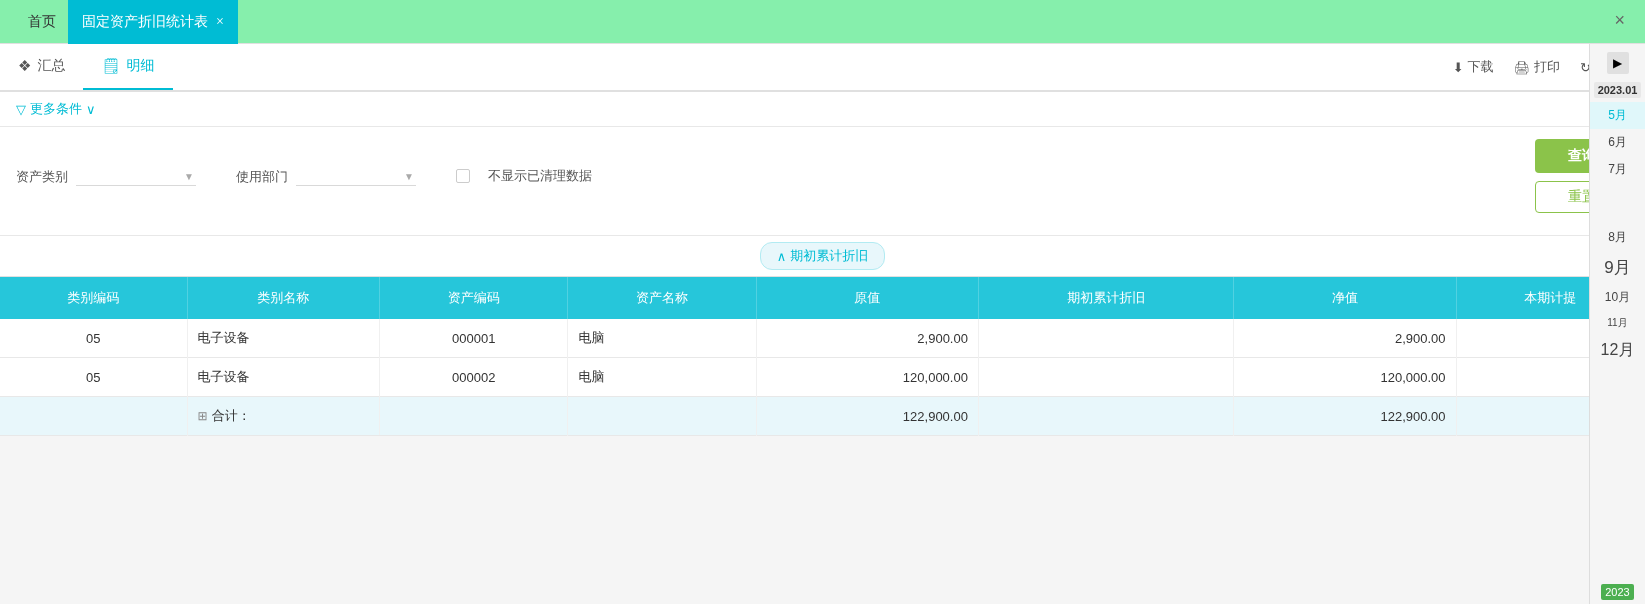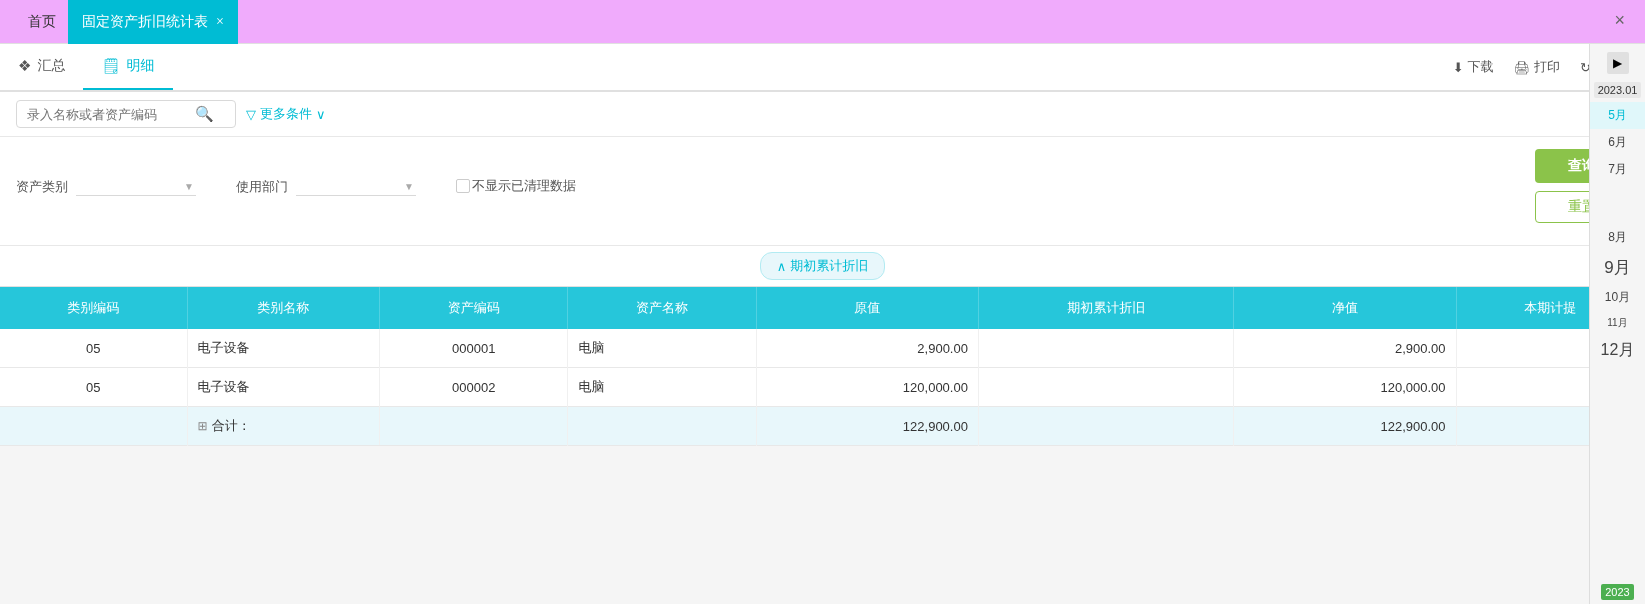--- a/index.html
+++ b/index.html
@@ -10,21 +10,21 @@
       width: 1645px;
       height: 604px;
       overflow: hidden;
       position: relative;
     }
 
     
     .top-nav {
       display: flex;
       align-items: center;
-      background: #f0abfc;
+      background: #86efac;
       border-bottom: 1px solid #e0e0e0;
       height: 44px;
       padding: 0 16px;
     }
     .nav-home {
       color: #333;
       font-size: 14px;
       padding: 0 12px;
       cursor: pointer;
     }
@@ -176,21 +176,21 @@
       right: 2px;
       top: 50%;
       transform: translateY(-50%);
       font-size: 10px;
       color: #aaa;
       pointer-events: none;
     }
     .checkbox-group {
       display: flex;
       align-items: center;
-      gap: 2px;
+      gap: 18px;
     }
     .checkbox-box {
       width: 14px;
       height: 14px;
       border: 1px solid #ccc;
       border-radius: 2px;
       background: #fff;
       cursor: pointer;
     }
     .btn-query {
@@ -313,33 +313,29 @@
       <span>打印</span>
     </div>
     <div class="toolbar-btn">
       <span>↻</span>
       <span>刷新</span>
     </div>
   </div>
 </div>
 
 <div class="search-bar">
-  <div class="search-input-wrap">
-    <input class="search-input" type="text" placeholder="录入名称或者资产编码" style="">
-    <span class="search-icon-btn">🔍</span>
-  </div>
   <div class="more-filter">
     <span>▽</span>
     <span>更多条件</span>
     <span>∨</span>
   </div>
 
   <div style="position:absolute; right:0; top:44px; width:56px; background:#f5f5f5; border-left:1px solid #ddd; z-index:10; display:flex; flex-direction:column; align-items:center; height:560px; overflow:hidden;">
     <div style="background:#e0e0e0; width:22px; height:22px; display:flex;align-items:center;justify-content:center; margin:8px auto 4px; border-radius:2px; cursor:pointer; font-size:12px;">▶</div>
-    <div style="background:#e8e8e8; padding:2px 4px; font-size:11px; color:#333; border-radius:2px; margin:4px; cursor:pointer; white-space:nowrap;">2023.01</div>
+    <div style="background:#e8e8e8; padding:2px 4px; font-size:11px; color:#333; border-radius:2px; margin:4px; cursor:pointer; white-space:nowrap;font-weight:bold;">2023.01</div>
     <div style="background:#e0f7fa; color:#00bcd4; width:100%; text-align:center; padding:5px 0; font-size:12px; cursor:pointer;">5月</div>
     <div style="width:100%; text-align:center; padding:5px 0; font-size:12px; color:#444; cursor:pointer;">6月</div>
     <div style="width:100%; text-align:center; padding:5px 0; font-size:12px; color:#444; cursor:pointer;">7月</div>
     <div style="width:100%; text-align:center; padding:5px 0; font-size:12px; color:#444; cursor:pointer;margin-top:41px;">8月</div>
     <div style="width:100%; text-align:center; padding:5px 0; font-size:17px; color:#444; cursor:pointer;">9月</div>
     <div style="width:100%; text-align:center; padding:5px 0; font-size:12px; color:#444; cursor:pointer;">10月</div>
     <div style="width:100%; text-align:center; padding:5px 0; font-size:10px; color:#444; cursor:pointer;">11月</div>
     <div style="width:100%; text-align:center; padding:5px 0; font-size:16px; color:#444; cursor:pointer;">12月</div>
     <div style="background:#4caf50; color:#fff; font-size:11px; padding:2px 4px; border-radius:2px; margin-top:auto; margin-bottom:4px;">2023</div>
   </div>

